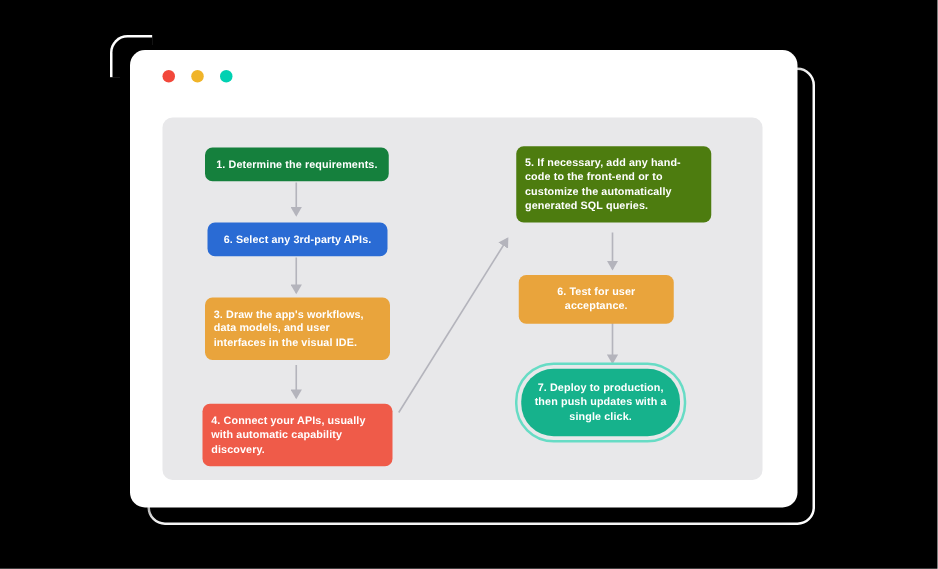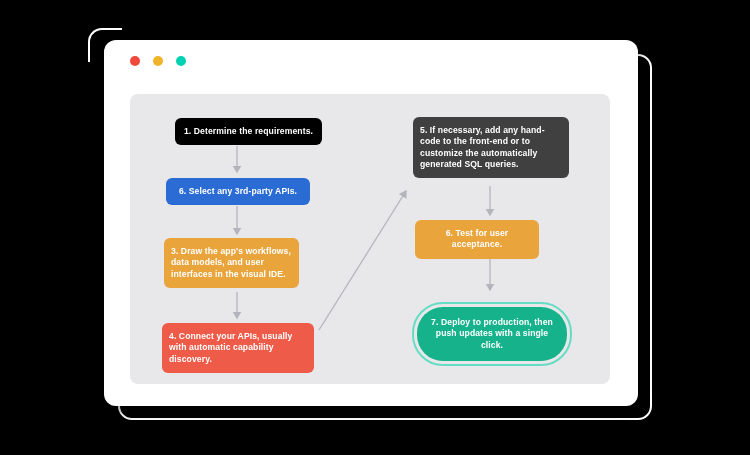--- a/index.html
+++ b/index.html
@@ -42,26 +42,26 @@
 
   .node{
     position:absolute;box-sizing:border-box;
     color:#fff;font-size:8.6px;line-height:1.32;font-weight:600;
     border-radius:6px;padding:8px 7px;text-align:left;
     letter-spacing:0.1px;
   }
   .node.center{text-align:center;}
   .n1{left:34px;top:24px;width:147px;}
   .n2{left:36px;top:84px;width:144px;}
-  .n3{left:34px;top:144px;width:135px;}
+  .n3{left:34px;top:144px;width:148px;}
   .n4{left:32px;top:229px;width:152px;}
   .n5{left:283px;top:23px;width:156px;}
   .n6{left:285px;top:126px;width:124px;}
   .n7{
-    left:287px;top:213px;width:150px;
+    left:287px;top:201px;width:127px;
     border-radius:26px;padding:10px 9px;text-align:center;
     outline:2px solid #67dcc5;outline-offset:3px;
   }
 </style>
 </head>
 <body>
 
 <div class="stage">
 
   <div class="card-outline"></div>
@@ -84,29 +84,29 @@
           </marker>
         </defs>
         <line x1="107" y1="52" x2="107" y2="78" stroke-width="1.3" marker-end="url(#ah)" style="stroke: rgb(180, 180, 188);"></line>
         <line x1="107" y1="112" x2="107" y2="140" stroke-width="1.3" marker-end="url(#ah)" style="stroke: rgb(180, 180, 188);"></line>
         <line x1="107" y1="198" x2="107" y2="224" stroke-width="1.3" marker-end="url(#ah)" style="stroke: rgb(180, 180, 188);"></line>
         <line x1="189" y1="236" x2="276" y2="97" stroke-width="1.3" marker-end="url(#ah)" style="stroke: rgb(180, 180, 188);"></line>
         <line x1="360" y1="92" x2="360" y2="121" stroke-width="1.3" marker-end="url(#ah)" style="stroke: rgb(180, 180, 188);"></line>
         <line x1="360" y1="156" x2="360" y2="196" stroke-width="1.3" marker-end="url(#ah)" style="stroke: rgb(180, 180, 188);"></line>
       </svg>
 
-      <div class="node n1 center" style="background-color: #000000; margin-left: 11px;">1. Determine the requirements.</div>
+      <div class="node n1 center" style="background-color: #15803d;">1. Determine the requirements.</div>
 
       <div class="node n2 center" style="background-color: rgb(42, 107, 212);">6. Select any 3rd-party APIs.</div>
 
       <div class="node n3" style="background-color: rgb(233, 164, 60);">3. Draw the app's workflows, data models, and user interfaces in the visual IDE.</div>
 
       <div class="node n4" style="background-color: rgb(239, 91, 73);">4. Connect your APIs, usually with automatic capability discovery.</div>
 
-      <div class="node n5" style="background-color: #404040;">5. If necessary, add any hand-code to the front-end or to customize the automatically generated SQL queries.</div>
+      <div class="node n5" style="background-color: #4d7c0f;">5. If necessary, add any hand-code to the front-end or to customize the automatically generated SQL queries.</div>
 
       <div class="node n6 center" style="background-color: rgb(233, 164, 60);">6. Test for user acceptance.</div>
 
       <div class="node n7" style="background-color: rgb(22, 178, 140); outline-color: rgb(103, 220, 197);">7. Deploy to production, then push updates with a single click.</div>
 
     </div>
   </div>
 </div>
 
 </body></html>

